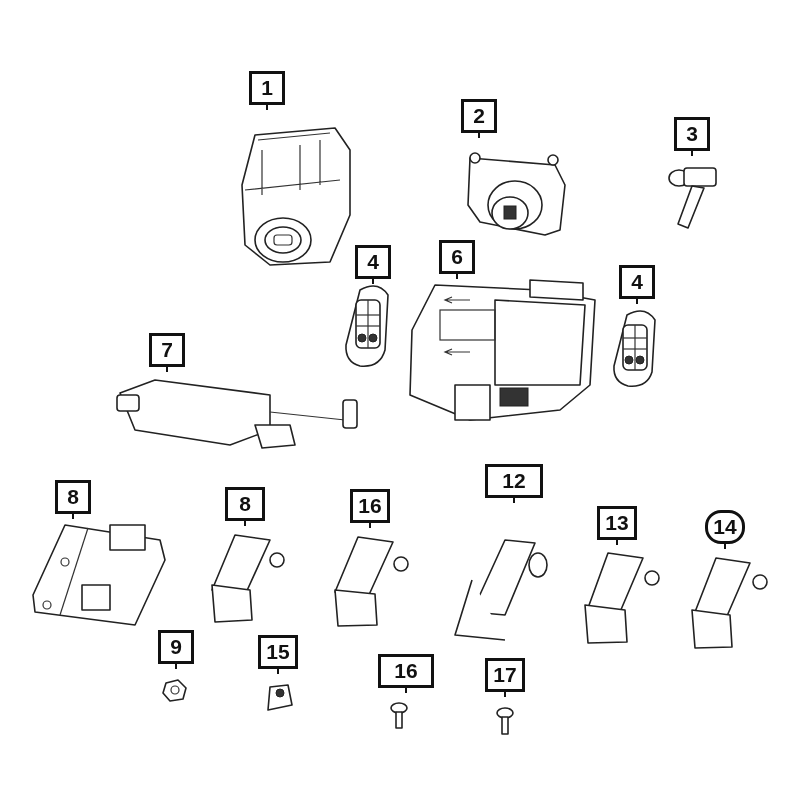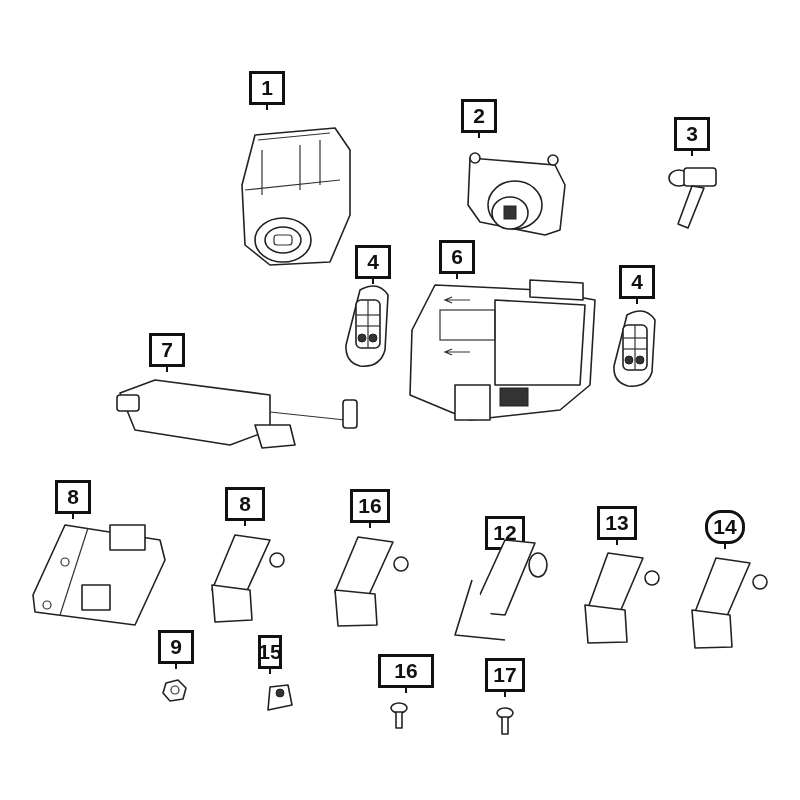--- a/index.html
+++ b/index.html
@@ -18,25 +18,25 @@
 <div class="callout" style="left:249px;top:71px;">1</div>
 <div class="callout" style="left:461px;top:99px;">2</div>
 <div class="callout" style="left:674px;top:117px;">3</div>
 <div class="callout" style="left:355px;top:245px;">4</div>
 <div class="callout" style="left:439px;top:240px;">6</div>
 <div class="callout" style="left:619px;top:265px;">4</div>
 <div class="callout" style="left:149px;top:333px;">7</div>
 <div class="callout" style="left:55px;top:480px;">8</div>
 <div class="callout" style="left:225px;top:487px;width:40px;">8</div>
 <div class="callout" style="left:350px;top:489px;width:40px;">16</div>
-<div class="callout" style="left:485px;top:516px;width:40px;">12</div>
+<div class="callout" style="left:485px;top:464px;width:58px;">12</div>
 <div class="callout" style="left:597px;top:506px;width:40px;">13</div>
 <div class="callout" style="left:705px;top:510px;width:40px;border-radius:16px;">14</div>
 <div class="callout" style="left:158px;top:630px;">9</div>
-<div class="callout" style="left:258px;top:635px;width:24px;">15</div>
+<div class="callout" style="left:258px;top:635px;width:40px;">15</div>
 <div class="callout" style="left:378px;top:654px;width:56px;">16</div>
 <div class="callout" style="left:485px;top:658px;width:40px;text-align:right;">17</div>
 
 <svg width="800" height="800" style="pointer-events:none;">
 
   <g>
     <path class="ln" d="M255 135 L335 128 L350 150 L350 215 L330 262 L270 265 L245 245 L242 185 Z"></path>
     <path class="ld" d="M258 140 L330 133 M262 150 L262 195 M300 145 L300 190 M320 140 L320 185 M245 190 L340 180"></path>
     <ellipse class="ln" cx="283" cy="240" rx="28" ry="22"></ellipse>
     <ellipse class="ln" cx="283" cy="240" rx="18" ry="13"></ellipse>

